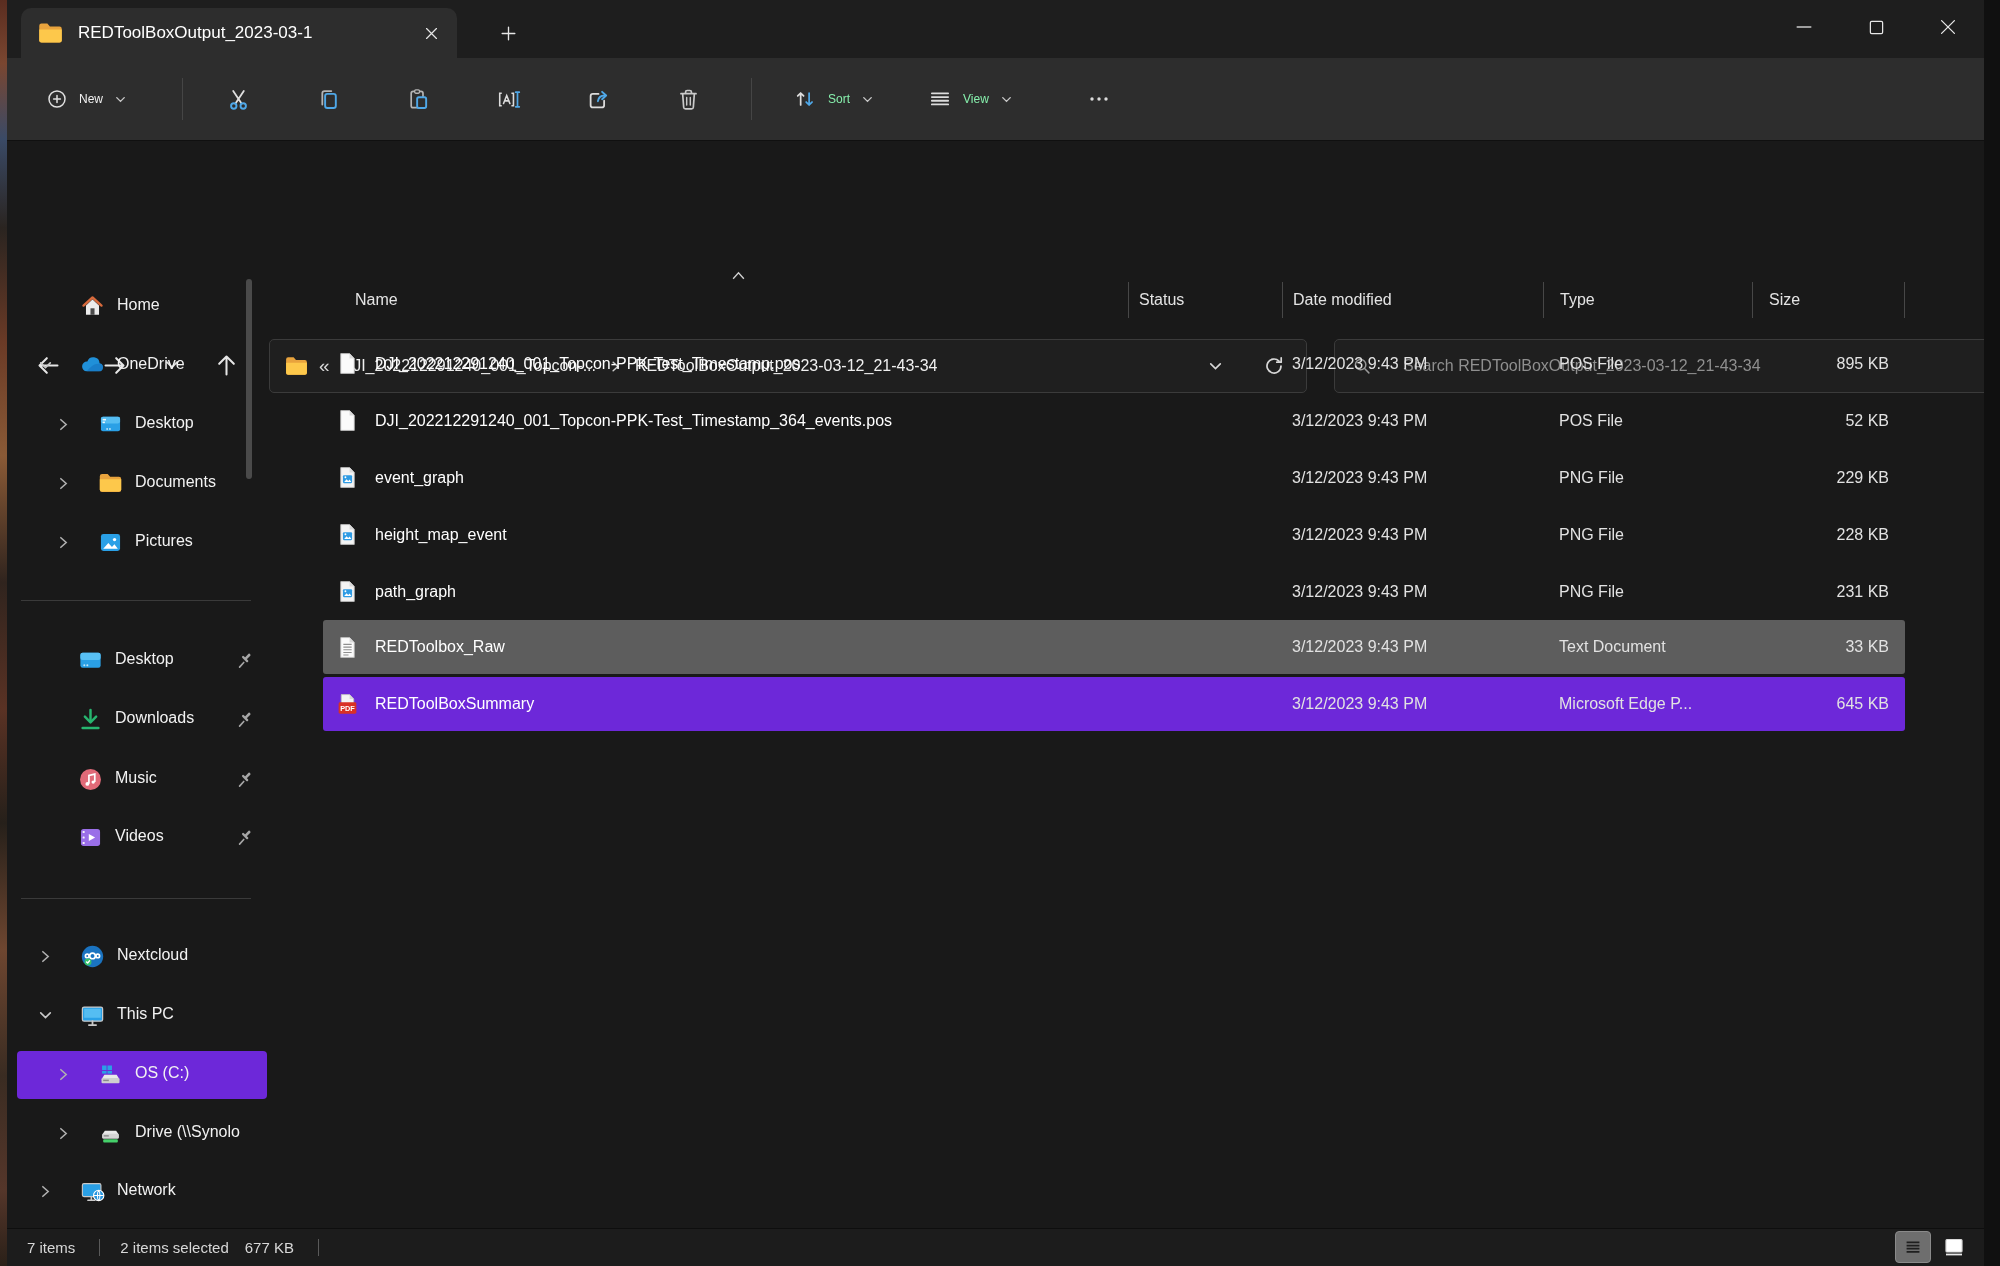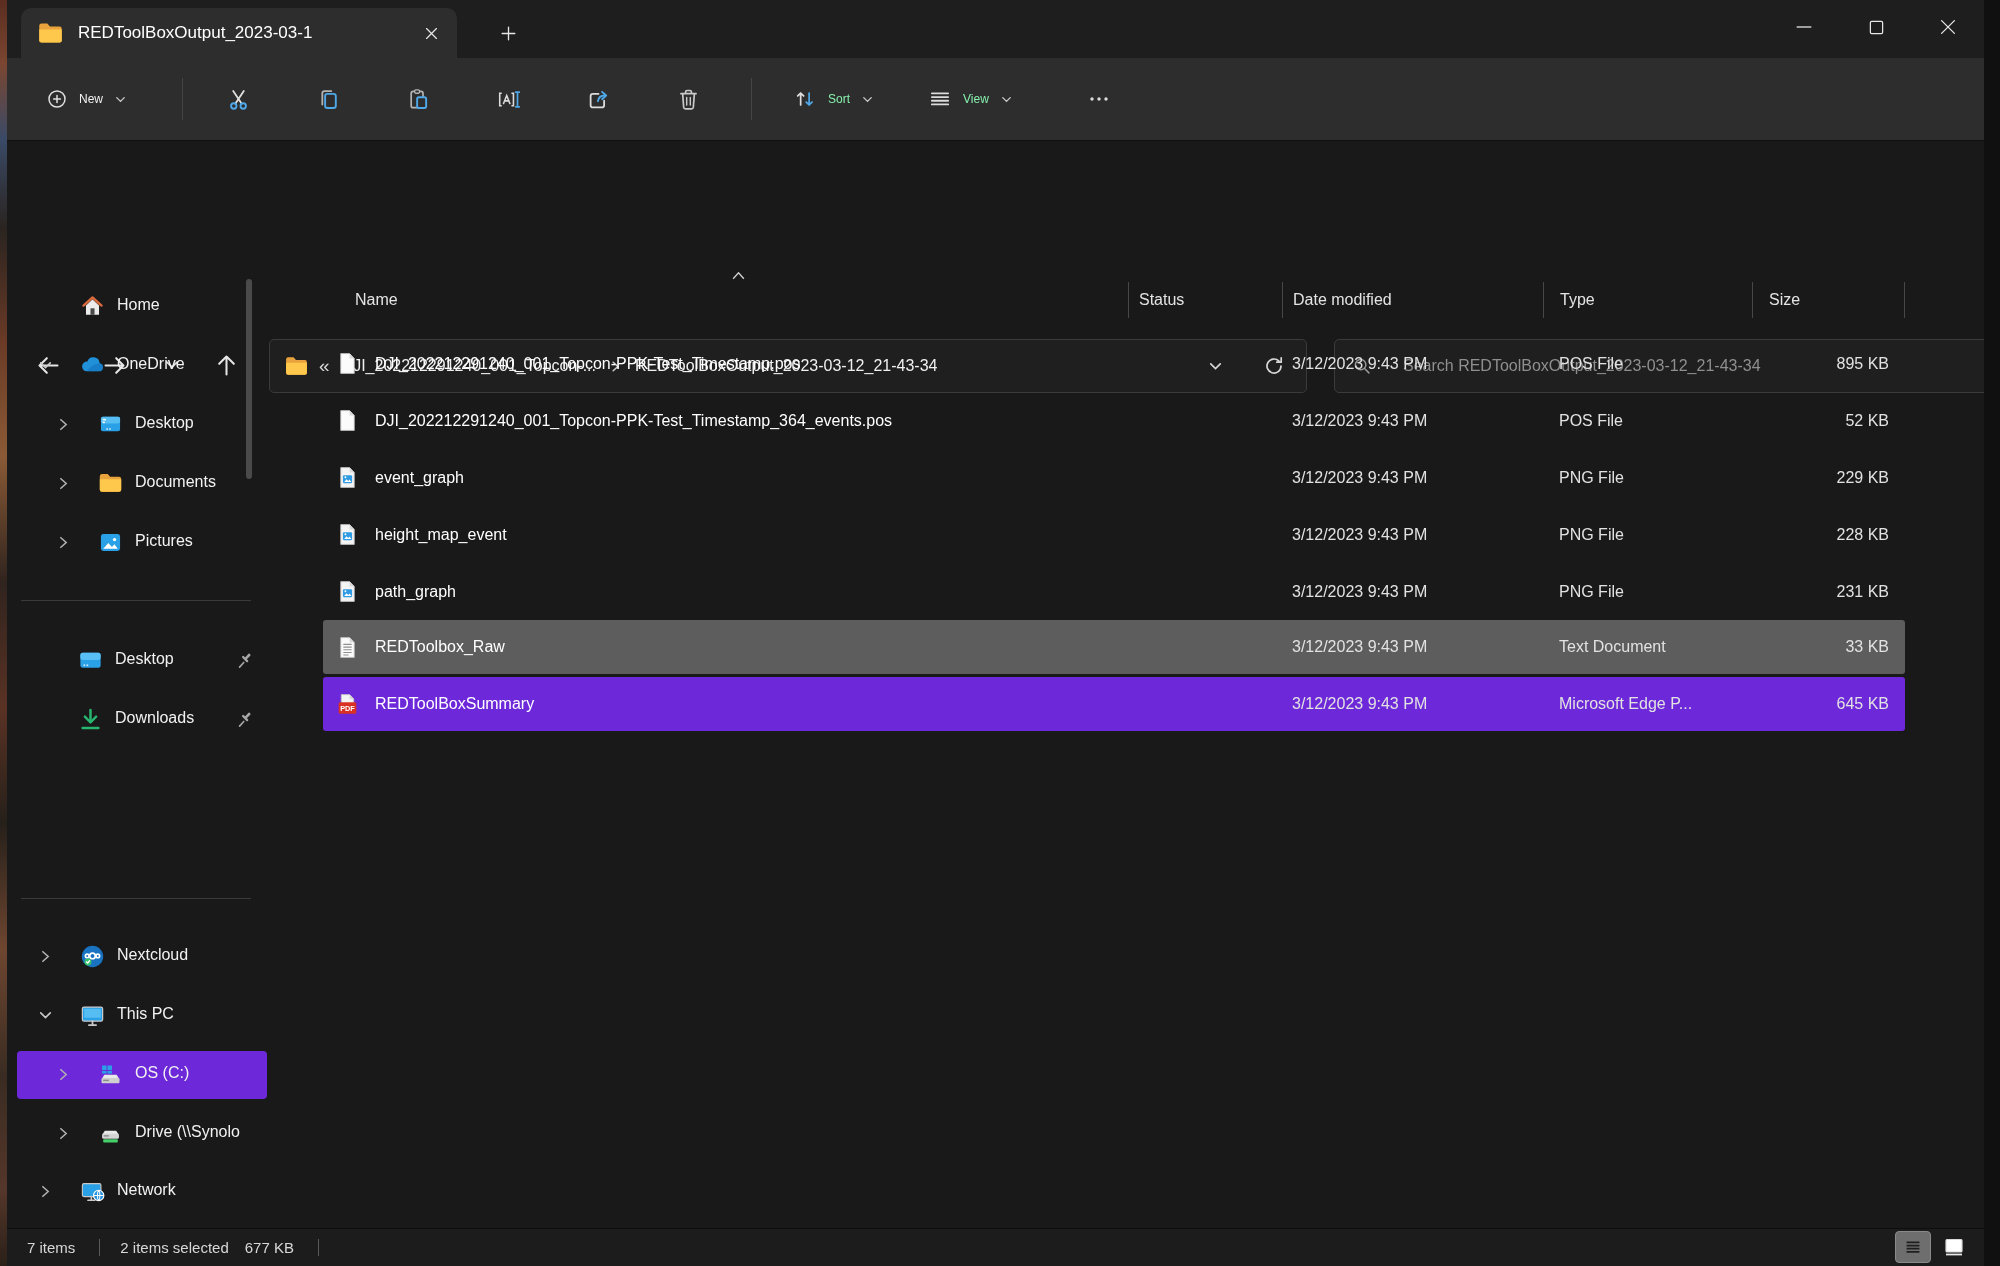--- a/index.html
+++ b/index.html
@@ -396,21 +396,62 @@
         <svg width="20" height="20" viewBox="0 0 24 24">
             <g fill="#a6a6a6" transform="rotate(45 12 11)">
               <rect x="10.5" y="2.5" width="3" height="8" rx="1"></rect>
               <rect x="7.2" y="9.4" width="9.6" height="2.8" rx="1.4"></rect>
             </g>
             <path d="M10.5 15L5.5 20.5" stroke="#a6a6a6" stroke-width="2" stroke-linecap="round"></path>
           </svg>
       </span>
     </div>
 
-
+    <div class="snav pinned" style="top:491px">
+      <span class="ico">
+        <svg width="27" height="27" viewBox="0 0 24 24">
+            <circle cx="12" cy="12" r="9.3" fill="#e06a78"></circle>
+            <path d="M10.6 15.8V8.3l5.2-1.1v7" fill="none" stroke="#fff" stroke-width="1.5"></path>
+            <circle cx="9.2" cy="15.9" r="1.7" fill="#fff"></circle>
+            <circle cx="14.4" cy="14.3" r="1.5" fill="#fff"></circle>
+          </svg>
+      </span>
+      <span class="lbl">Music</span>
+      <span class="pin">
+        <svg width="20" height="20" viewBox="0 0 24 24">
+            <g fill="#a6a6a6" transform="rotate(45 12 11)">
+              <rect x="10.5" y="2.5" width="3" height="8" rx="1"></rect>
+              <rect x="7.2" y="9.4" width="9.6" height="2.8" rx="1.4"></rect>
+            </g>
+            <path d="M10.5 15L5.5 20.5" stroke="#a6a6a6" stroke-width="2" stroke-linecap="round"></path>
+          </svg>
+      </span>
+    </div>
+
+    <div class="snav pinned" style="top:549px">
+      <span class="ico">
+        <svg width="27" height="27" viewBox="0 0 24 24">
+            <rect x="3.5" y="4.5" width="17" height="15" rx="2.4" fill="#9a6fe8"></rect>
+            <rect x="5" y="6.2" width="1.8" height="1.8" rx="0.5" fill="#fff" opacity="0.9"></rect>
+            <rect x="5" y="11.1" width="1.8" height="1.8" rx="0.5" fill="#fff" opacity="0.9"></rect>
+            <rect x="5" y="16" width="1.8" height="1.8" rx="0.5" fill="#fff" opacity="0.9"></rect>
+            <path d="M10.5 8.8l5.6 3.2-5.6 3.2z" fill="#fff"></path>
+          </svg>
+      </span>
+      <span class="lbl">Videos</span>
+      <span class="pin">
+        <svg width="20" height="20" viewBox="0 0 24 24">
+            <g fill="#a6a6a6" transform="rotate(45 12 11)">
+              <rect x="10.5" y="2.5" width="3" height="8" rx="1"></rect>
+              <rect x="7.2" y="9.4" width="9.6" height="2.8" rx="1.4"></rect>
+            </g>
+            <path d="M10.5 15L5.5 20.5" stroke="#a6a6a6" stroke-width="2" stroke-linecap="round"></path>
+          </svg>
+      </span>
+    </div>
 
     <div class="side-div" style="top:633px"></div>
 
     <div class="snav lvl0" style="top:668px">
       <span class="chev">
         <svg width="17" height="17" viewBox="0 0 16 16">
             <path d="M5.5 3.5L10.5 8l-5 4.5" fill="none" stroke="#b0b0b0" stroke-width="1.5" stroke-linecap="round"></path>
           </svg>
       </span>
       <span class="ico">

